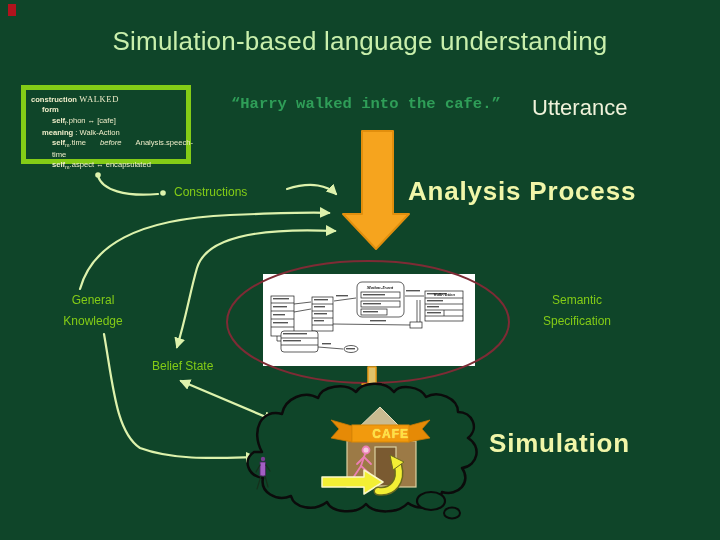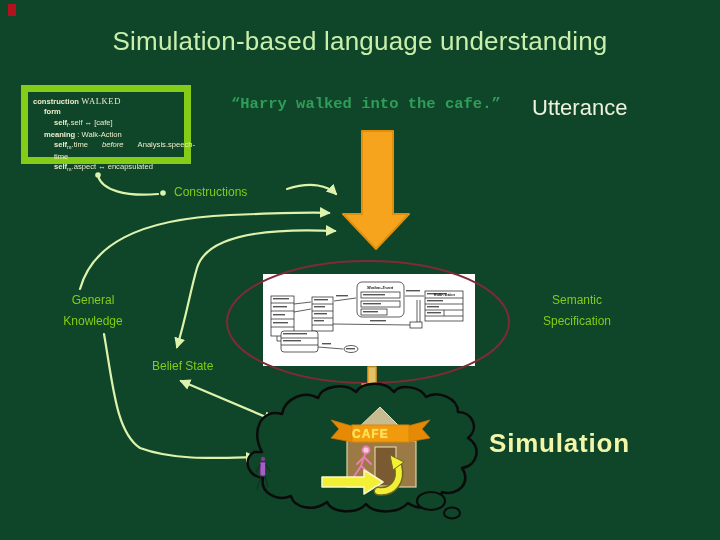--- a/index.html
+++ b/index.html
@@ -11,21 +11,21 @@
   }
   .abs{position:absolute;}
   .corner-mark{left:8px;top:4px;width:8px;height:12px;background:#B0131D;}
   .title{
     left:0;top:26px;width:720px;text-align:center;
     font-size:26px;color:#C9EFAC;letter-spacing:0.2px;
   }
   
   .cons-box{
     left:21px;top:85px;width:170px;height:79px;box-sizing:border-box;
-    border:7px solid #84cc16;padding:4px 5px 3px 5px;
+    border:5px solid #84cc16;padding:4px 5px 3px 5px;
     font-size:7.6px;line-height:10.4px;color:#EFEDC9;
   }
   .cons-box .b{font-weight:bold;}
   .cons-box .sc{font-family:"Liberation Serif",serif;font-variant:small-caps;letter-spacing:0.6px;font-size:8.6px;}
   .cons-box sub{font-size:5.4px;vertical-align:-1.5px;}
   .cons-box .i1{padding-left:11px;}
   .cons-box .i15{padding-left:16px;}
   .cons-box .i2{padding-left:21px;}
   .cons-box .it{font-style:italic;margin:0 14px;}
   .cons-box .ar{font-weight:bold;margin:0 2px;}
@@ -37,21 +37,21 @@
   .utt-label{left:532px;top:95px;font-size:22px;color:#EFF2DA;}
   .stage{font-weight:bold;color:#F1F6A9;font-size:26px;letter-spacing:0.8px;white-space:nowrap;}
   .analysis{left:408px;top:176px;}
   .simulation{left:489px;top:428px;}
   .lbl{color:#84cc16;font-size:12px;line-height:21px;text-align:center;}
   .constructions{left:174px;top:182px;}
   .gk{left:50px;top:290px;width:86px;}
   .bs{left:152px;top:356px;}
   .ss{left:521px;top:290px;width:112px;}
   .cafe-sign{
-    left:352px;top:426px;width:57px;height:16px;line-height:16px;text-align:left;
+    left:352px;top:426px;width:57px;height:16px;line-height:16px;text-align:right;
     font-size:12px;font-weight:bold;letter-spacing:1px;color:#FFE23E;
     text-shadow:0 0 1px #FDF6B5;
   }
   svg.layer{position:absolute;left:0;top:0;}
 </style>
 </head>
 <body>
 
 <div class="slide">
 
@@ -212,29 +212,30 @@
       </g>
     </g>
   </svg>
 
   <div class="abs corner-mark"></div>
   <div class="abs title">Simulation-based language understanding</div>
 
   <div class="abs cons-box">
     <div><span class="b">construction</span> <span class="sc">WALKED</span></div>
     <div class="i1"><span class="b">form</span></div>
-    <div class="i2"><span class="b">self</span><sub>f</sub><span>.self</span><span class="ar">↔</span><span>[cafe]</span></div>
+    <div class="i2"><span class="b">self</span><sub>f</sub><span>.phon</span><span class="ar">↔</span><span>[cafe]</span></div>
     <div class="i1"><span class="b">meaning</span> <span>: Walk-Action</span></div>
     <div class="i2"><span class="b">self</span><sub>m</sub><span>.time</span><span class="it">before</span><span>Analysis.speech-time</span></div>
     <div class="i2"><span class="b">self</span><sub>m</sub><span>.aspect</span><span class="ar">↔</span><span>encapsulated</span></div>
   </div>
 
   <div class="abs quote">“Harry walked into the cafe.”</div>
   <div class="abs utt-label">Utterance</div>
 
   <div class="abs lbl constructions">Constructions</div>
+  <div class="abs stage analysis">Analysis Process</div>
   <div class="abs lbl gk">General Knowledge</div>
   <div class="abs lbl bs">Belief State</div>
   <div class="abs lbl ss">Semantic Specification</div>
   <div class="abs stage simulation">Simulation</div>
 
   <div class="abs cafe-sign">CAFE</div>
 </div>
 
 </body></html>

